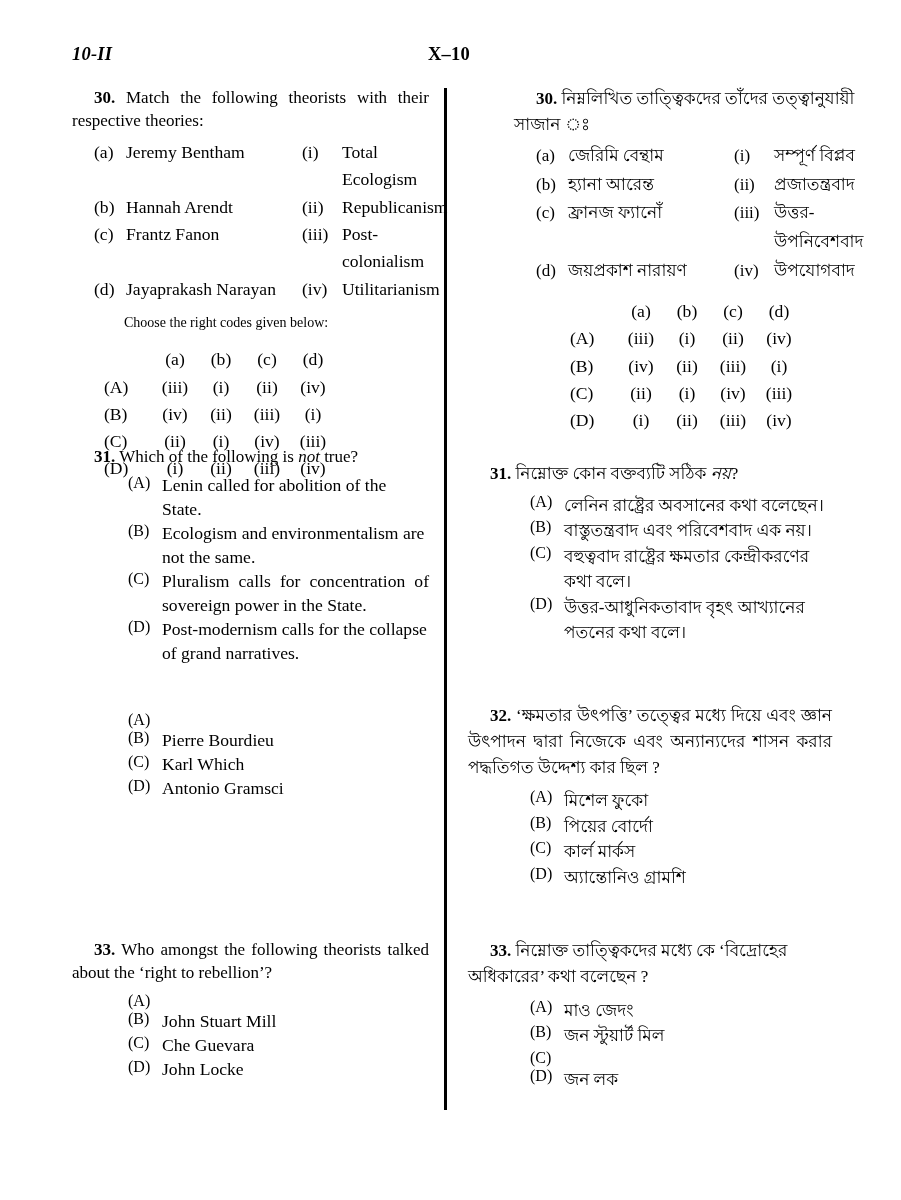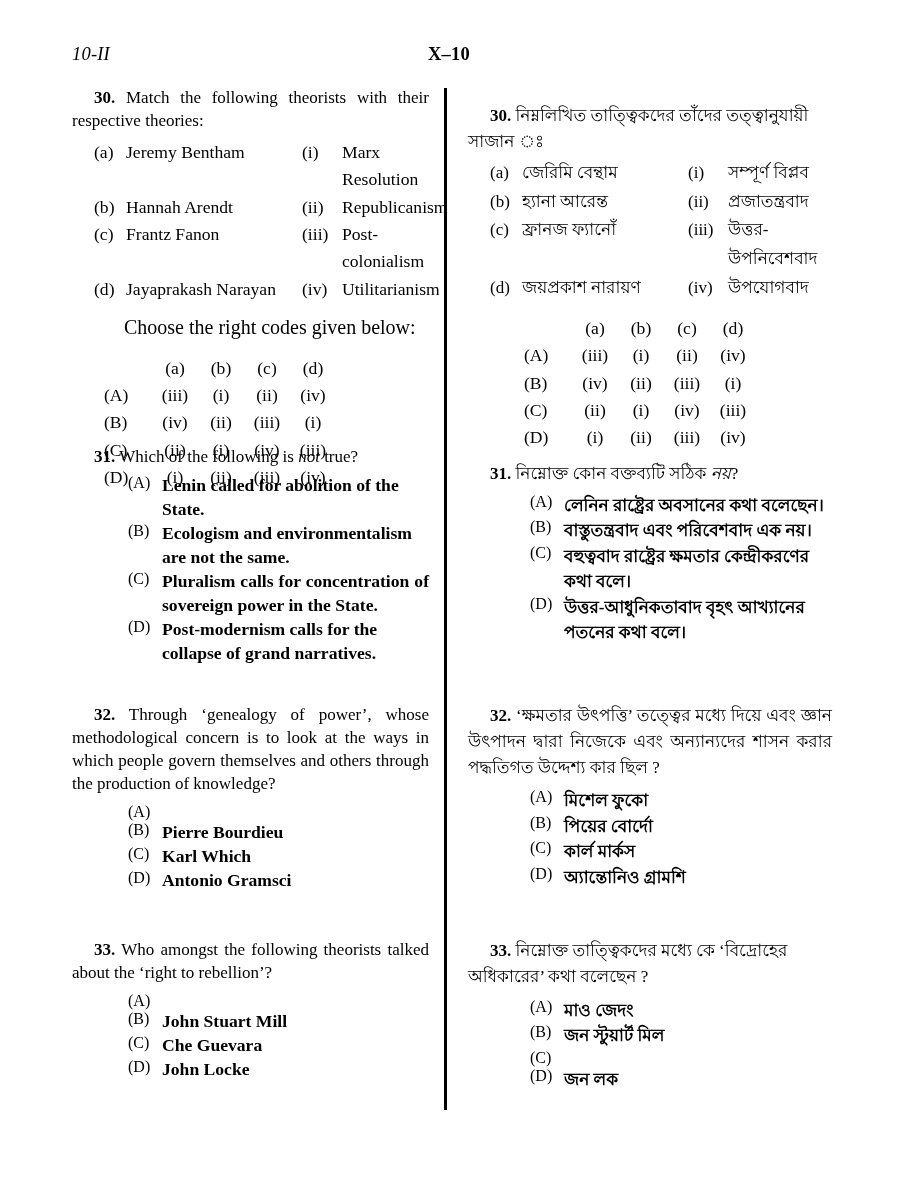--- a/index.html
+++ b/index.html
@@ -21,21 +21,21 @@
     position: absolute;
     top: 44px;
     left: 72px;
     width: 760px;
     height: 24px;
   }
   .hdr-left {
     position: absolute;
     left: 0;
     top: 0;
-    font-weight: normal;
+    font-weight: bold;
     font-style: italic;
     font-size: 18.5px;
     letter-spacing: 0.2px;
   }
   .hdr-center {
     position: absolute;
     left: 356px;
     top: 0;
     font-weight: bold;
     font-size: 18.5px;
@@ -104,21 +104,20 @@
     padding: 0;
   }
   .opt-lbl {
     flex: 0 0 auto;
     width: 34px;
     text-align: left;
   }
   .opt-txt {
     flex: 1 1 auto;
     line-height: 1.36;
-    font-weight: bold;
   }
   .col-bn .opt-txt { line-height: 1.5; }
 
   
   .indent-opts { margin-left: 56px; }
   .indent-opts-bn { margin-left: 62px; }
 
   
   .pairs {
     margin: 0;
@@ -145,21 +144,21 @@
   }
   .pair-right {
     flex: 1 1 auto;
   }
   .col-en .pair { font-size: 17.6px; line-height: 1.55; }
   .col-bn .pair { font-size: 17px; line-height: 1.70; }
 
   .choose {
     margin: 0;
     margin-left: 52px;
-    font-size: 20px;
+    font-size: 14px;
     line-height: 1.4;
   }
 
   
   .codes {
     border-collapse: collapse;
     margin: 0;
   }
   .codes td {
     padding: 0;
@@ -192,21 +191,21 @@
   <div class="col col-en">
 
     <div class="q" style="top:0px;">
       <p class="q-stem"><span class="q-num">30.</span> <span>Match the following theorists with their respective theories:</span></p>
 
       <ul class="pairs" style="margin-top:7px;">
         <li class="pair">
           <span class="pair-lbl">(a)</span>
           <span class="pair-left">Jeremy Bentham</span>
           <span class="pair-rn">(i)</span>
-          <span class="pair-right">Marx Resolution</span>
+          <span class="pair-right">Total Ecologism</span>
         </li>
         <li class="pair">
           <span class="pair-lbl">(b)</span>
           <span class="pair-left">Hannah Arendt</span>
           <span class="pair-rn">(ii)</span>
           <span class="pair-right">Republicanism</span>
         </li>
         <li class="pair">
           <span class="pair-lbl">(c)</span>
           <span class="pair-left">Frantz Fanon</span>
@@ -281,21 +280,20 @@
           <span class="opt-txt" style="text-align:justify;">Pluralism calls for concentration of sovereign power in the State.</span>
         </li>
         <li class="opt">
           <span class="opt-lbl">(D)</span>
           <span class="opt-txt">Post-modernism calls for the collapse of grand narratives.</span>
         </li>
       </ul>
     </div>
 
     <div class="q" style="top:617px;">
-      <p class="q-stem"><span class="q-num">32.</span> <span>Through ‘genealogy of power’, whose methodological concern is to look at the ways in which people govern themselves and others through the production of knowledge?</span></p>
 
       <ul class="opts indent-opts" style="margin-top:8px;">
         <li class="opt">
           <span class="opt-lbl">(A)</span>
         </li>
         <li class="opt">
           <span class="opt-lbl">(B)</span>
           <span class="opt-txt">Pierre Bourdieu</span>
         </li>
         <li class="opt">
@@ -328,21 +326,21 @@
           <span class="opt-lbl">(D)</span>
           <span class="opt-txt">John Locke</span>
         </li>
       </ul>
     </div>
 
   </div>
 
   <div class="col col-bn">
 
-    <div class="q" style="top:17px;">
+    <div class="q" style="top:0px;margin-left:46px;">
       <p class="q-stem nojust"><span class="q-num">30.</span> <span>নিম্নলিখিত তাত্ত্বিকদের তাঁদের তত্ত্বানুযায়ী সাজান ঃ</span></p>
 
       <ul class="pairs" style="margin-top:4px;">
         <li class="pair">
           <span class="pair-lbl">(a)</span>
           <span class="pair-left">জেরিমি বেন্থাম</span>
           <span class="pair-rn">(i)</span>
           <span class="pair-right">সম্পূর্ণ বিপ্লব</span>
         </li>
         <li class="pair">

